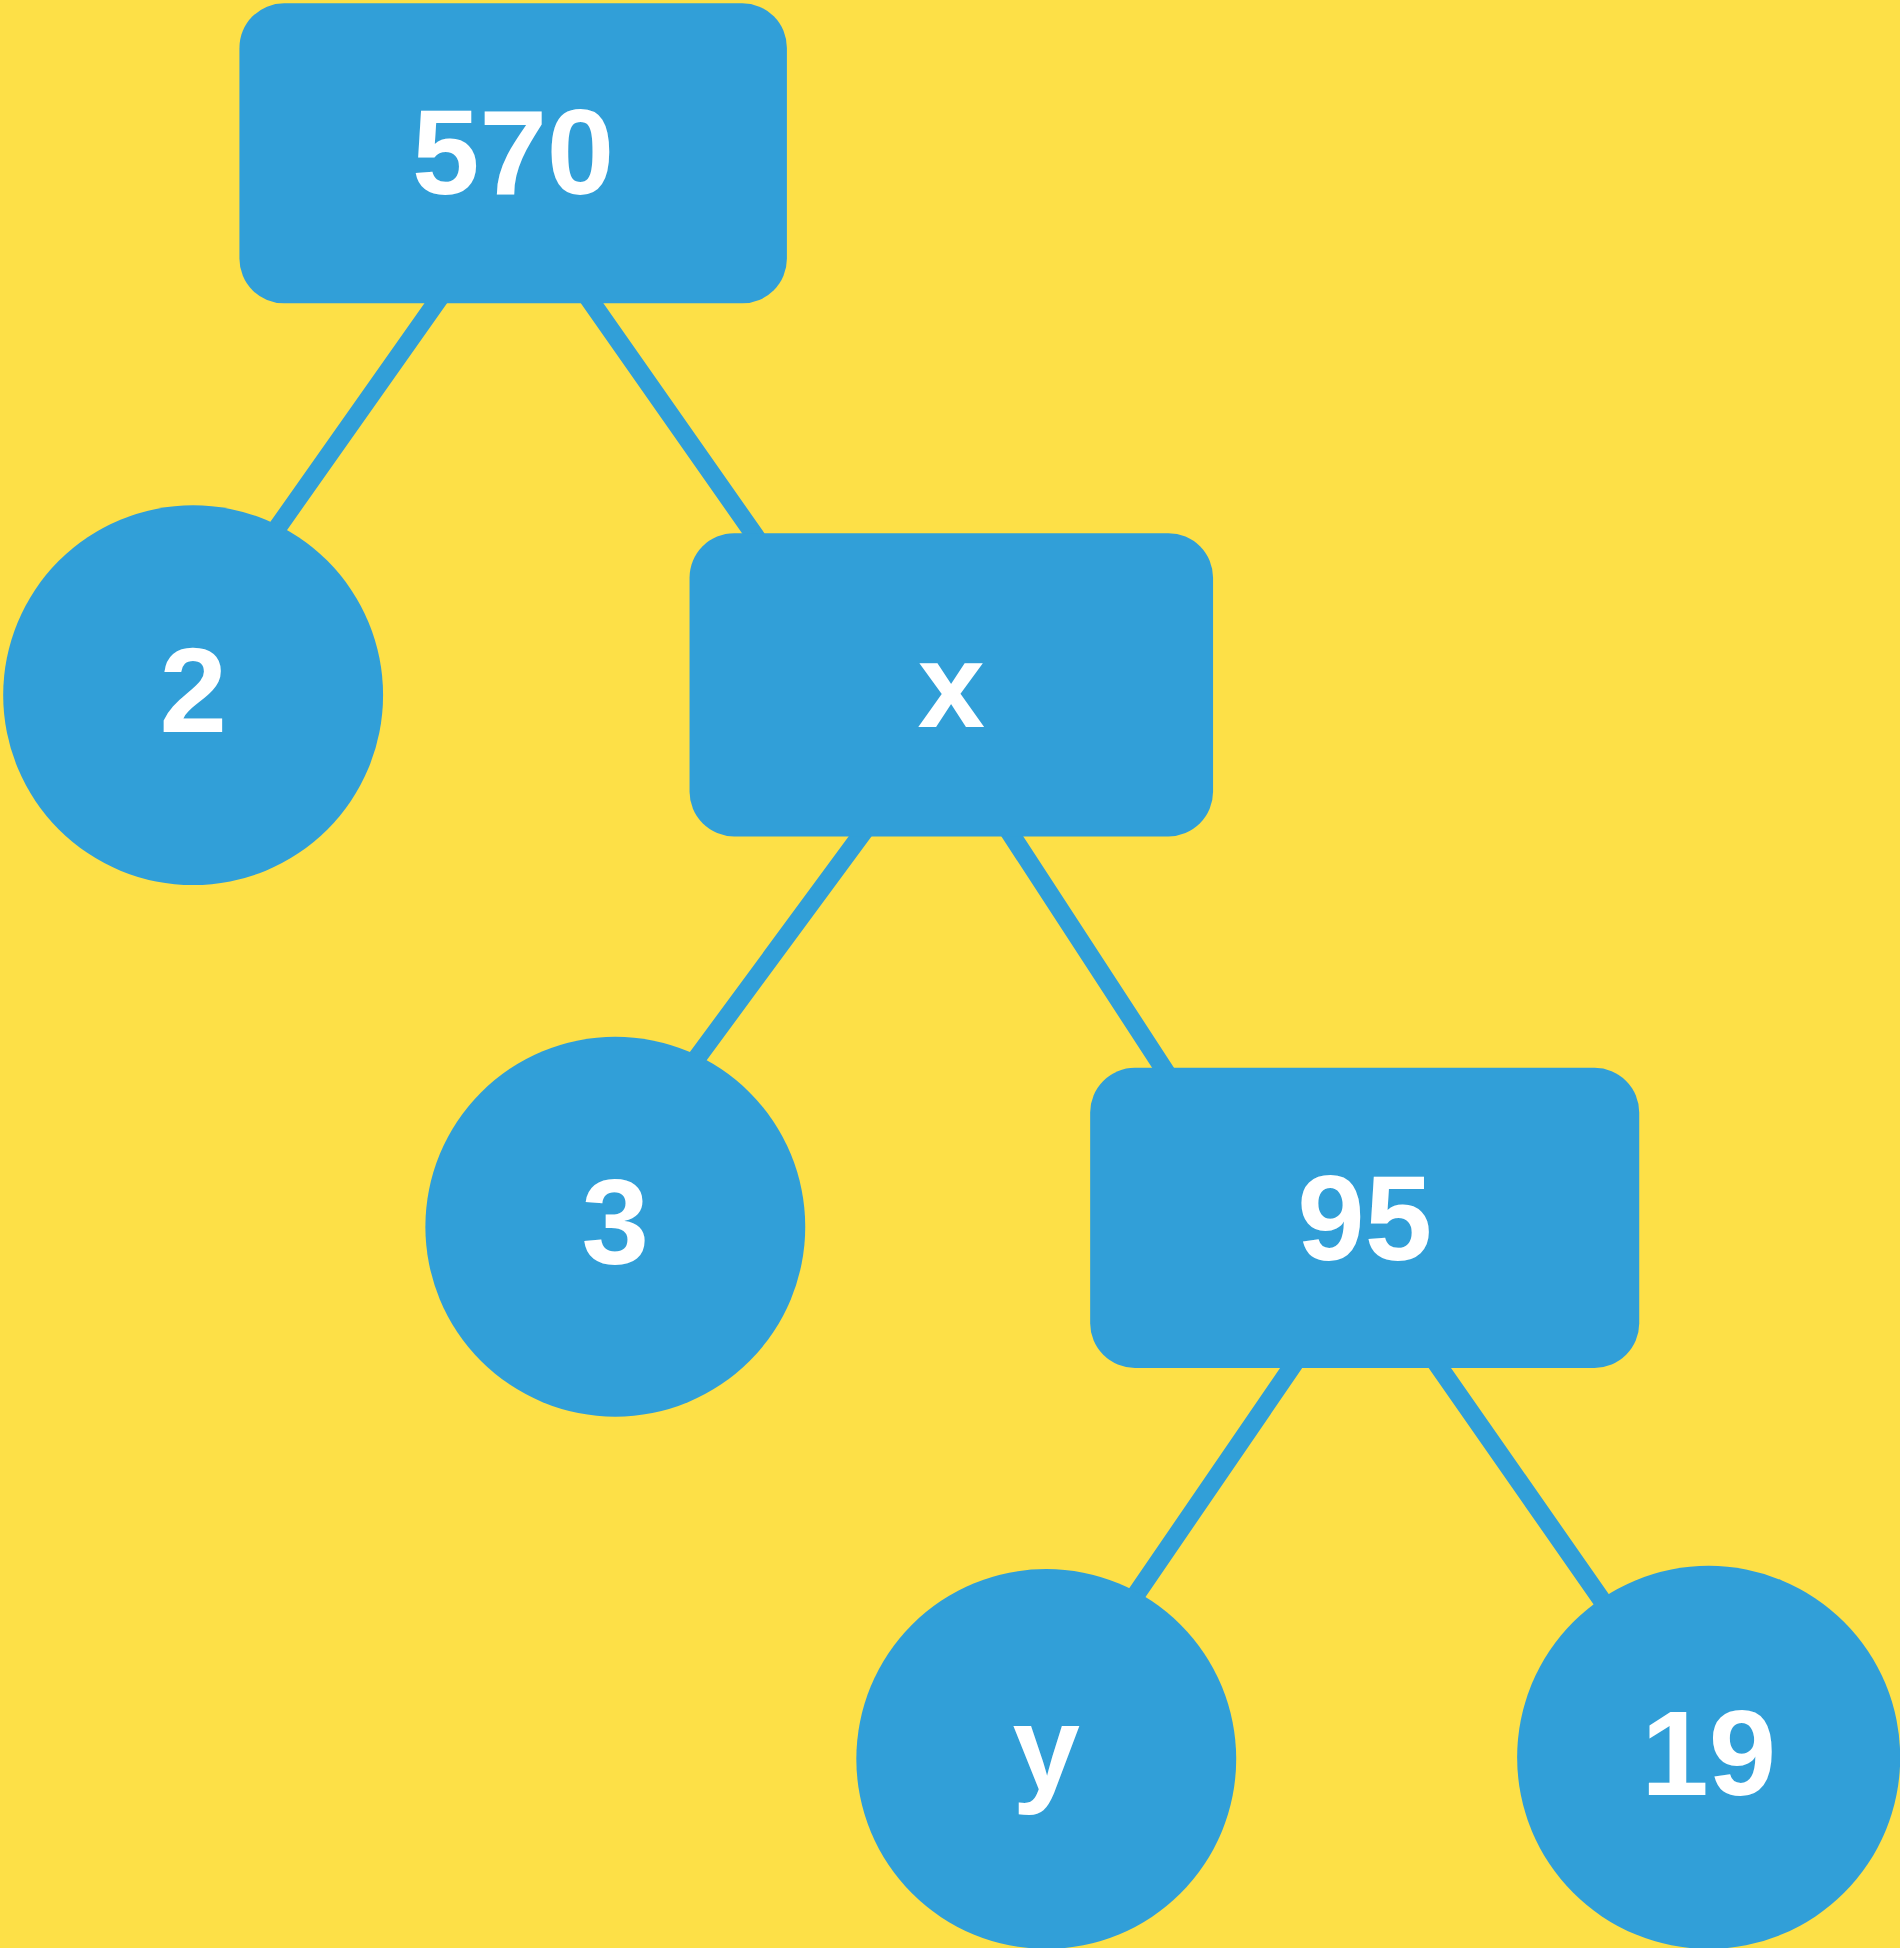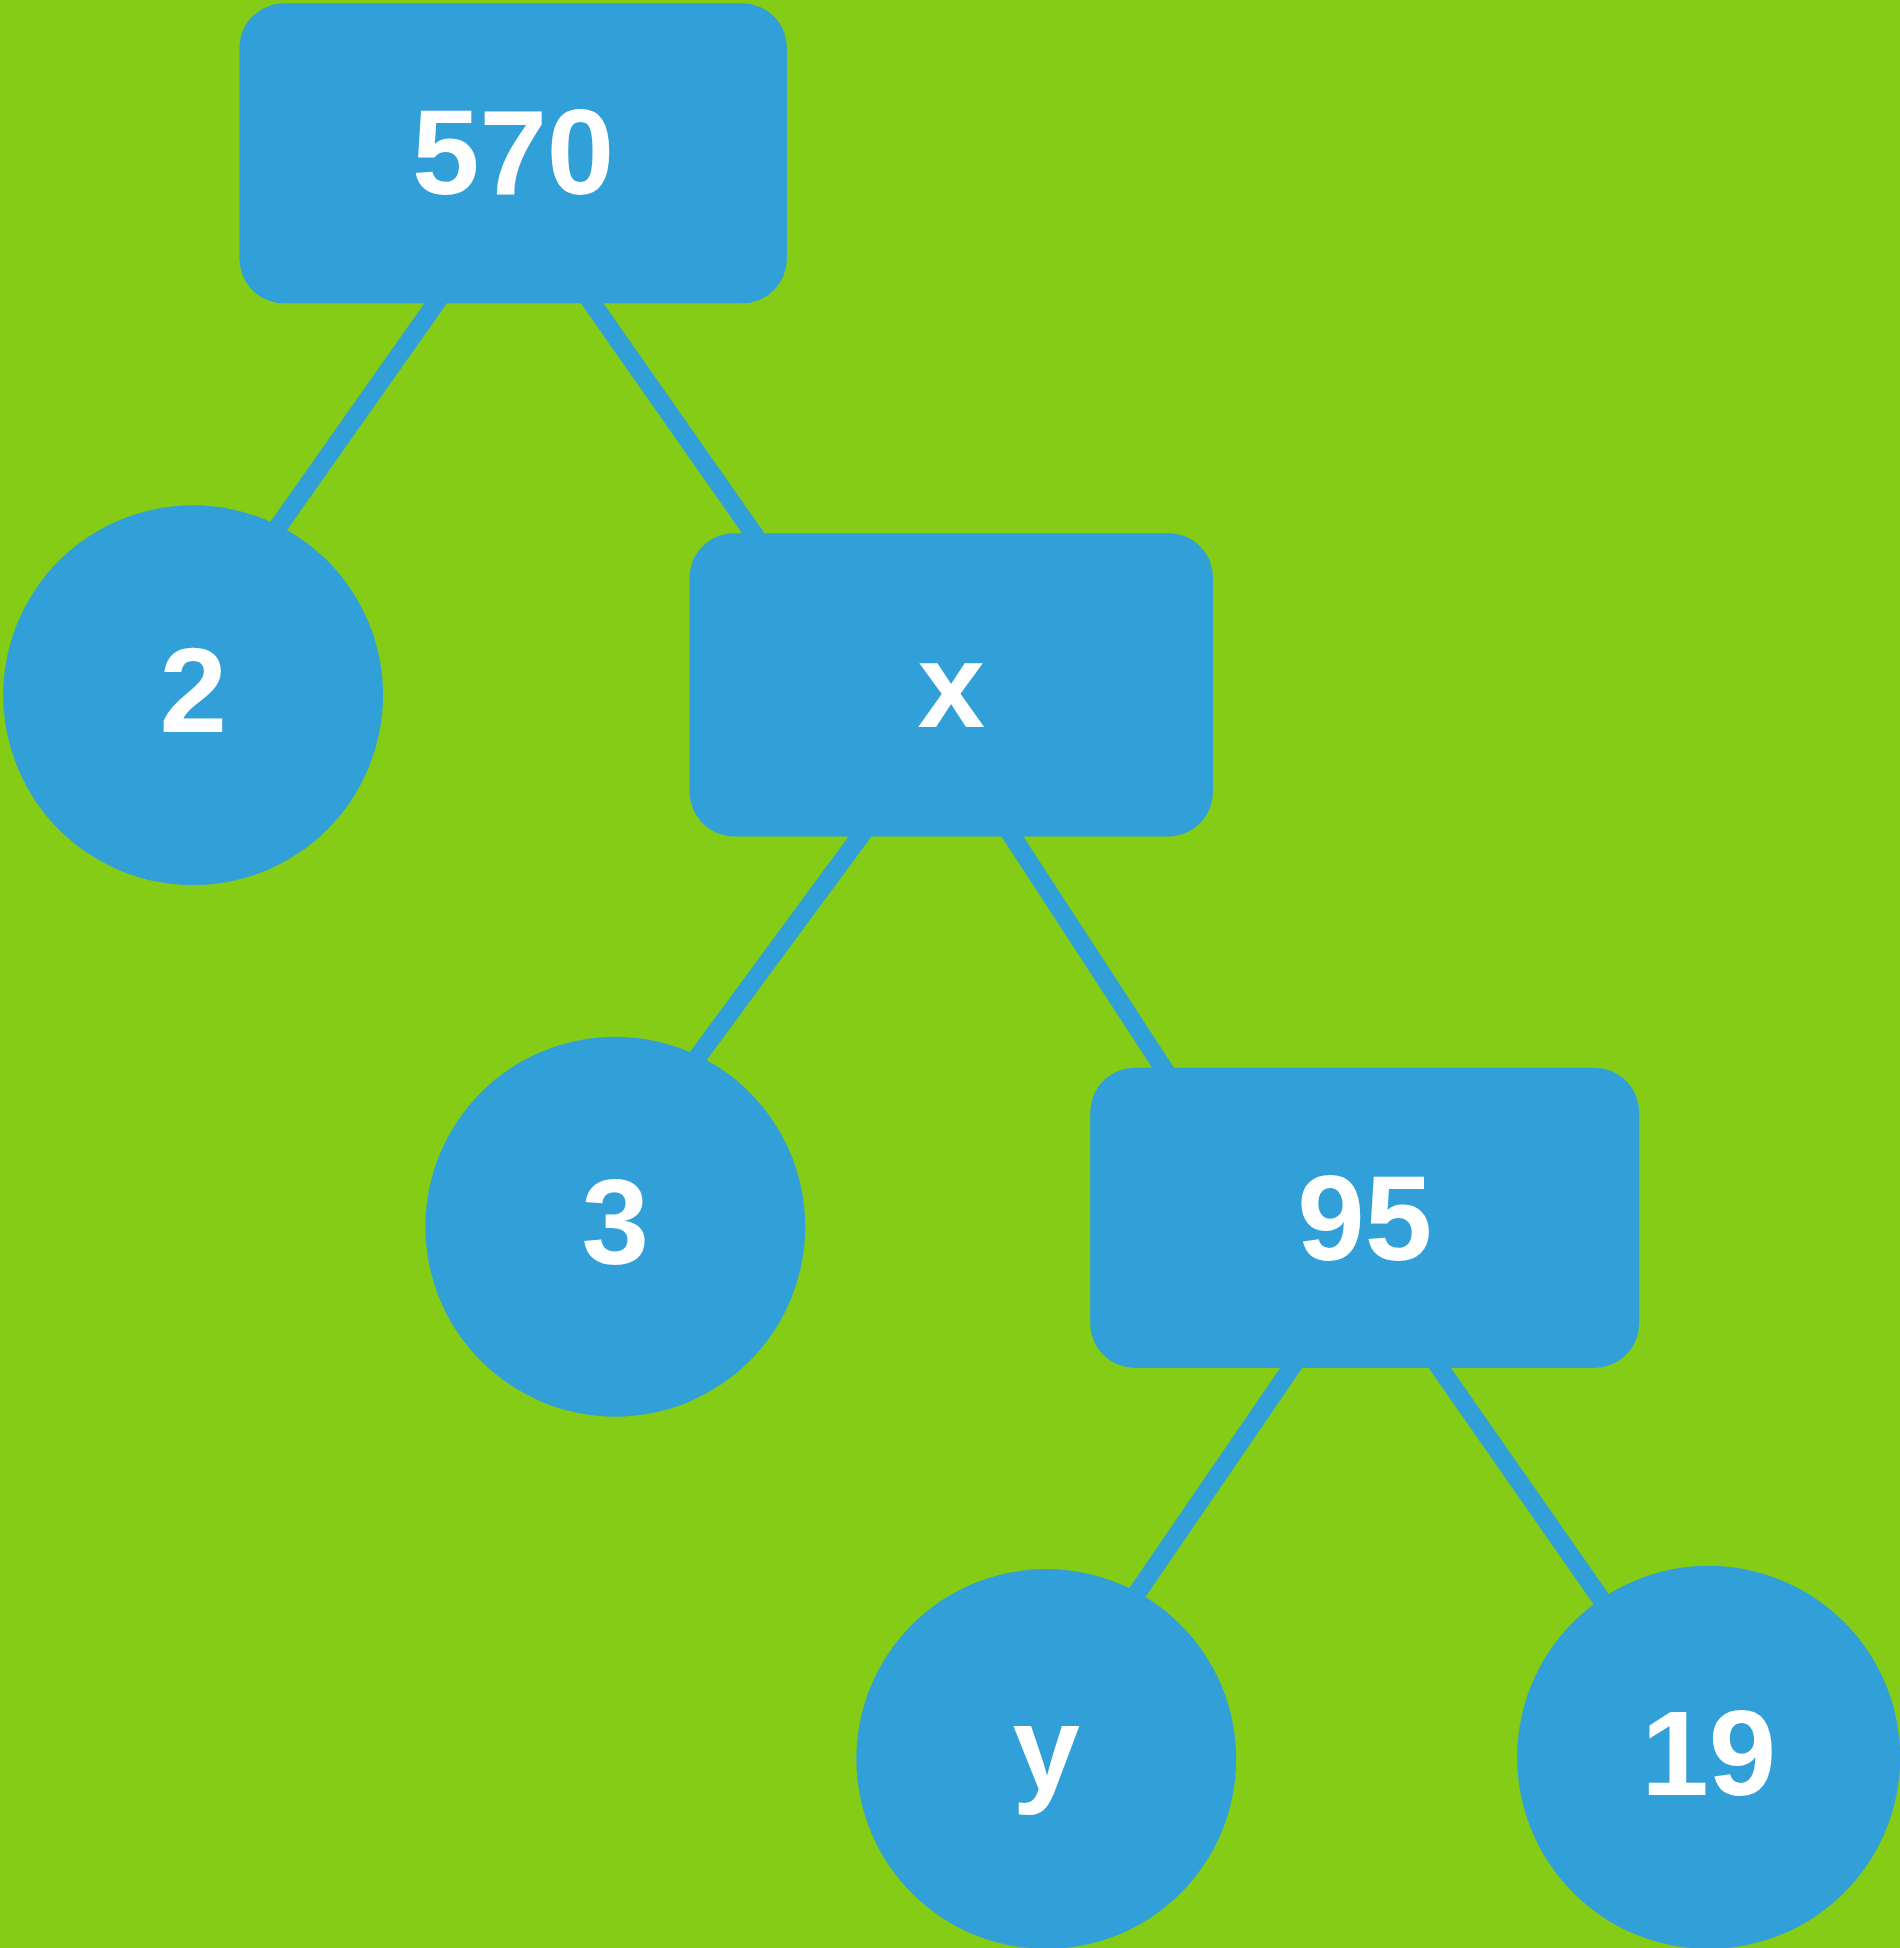--- a/index.html
+++ b/index.html
@@ -4,21 +4,21 @@
 <style>
   html, body {
     margin: 0;
     padding: 0;
     background: #ffffff;
   }
   .stage {
     position: relative;
     width: 1901px;
     height: 1949px;
-    background: #84cc16;
+    background: #fde047;
     overflow: hidden;
   }
   .stage svg {
     display: block;
     width: 100%;
     height: 100%;
   }
   .edge {
     stroke-width: 23;
     stroke-linecap: round;

